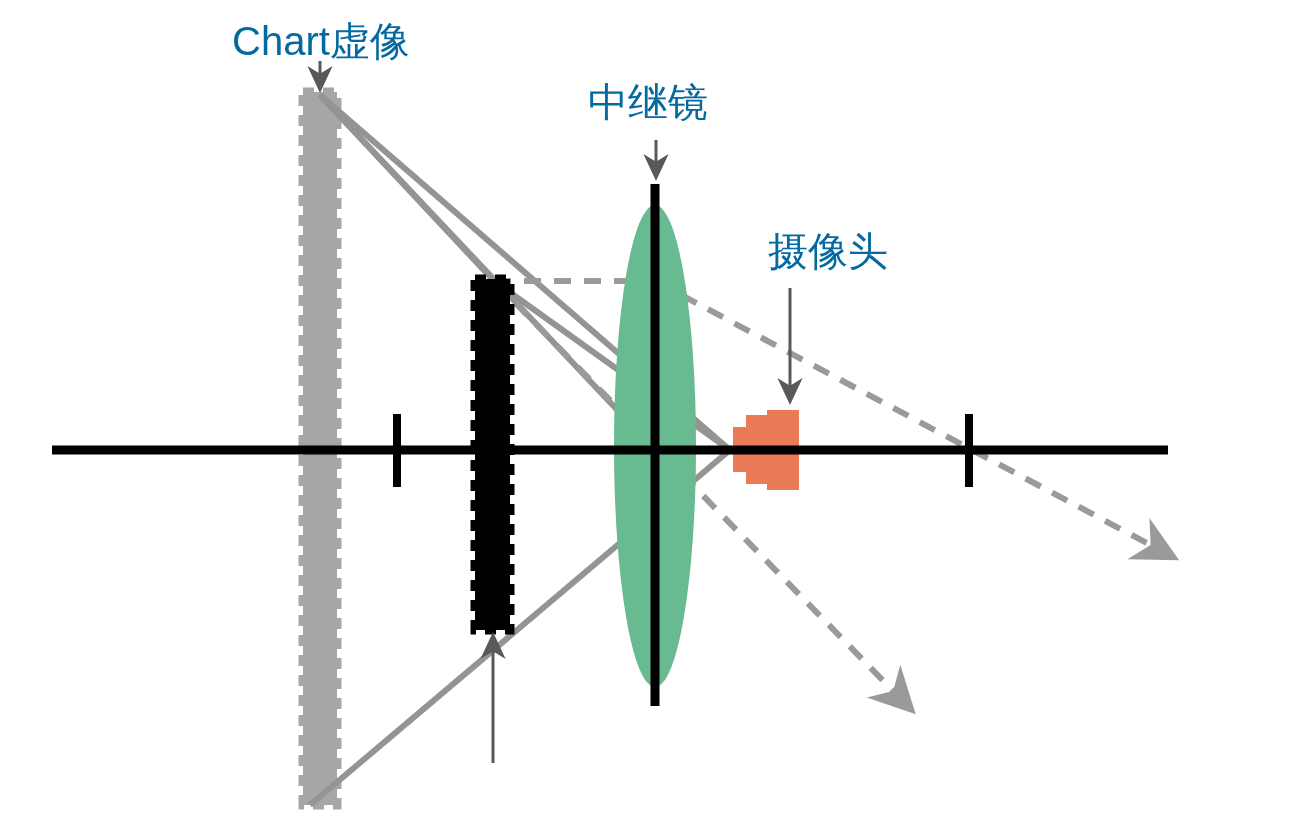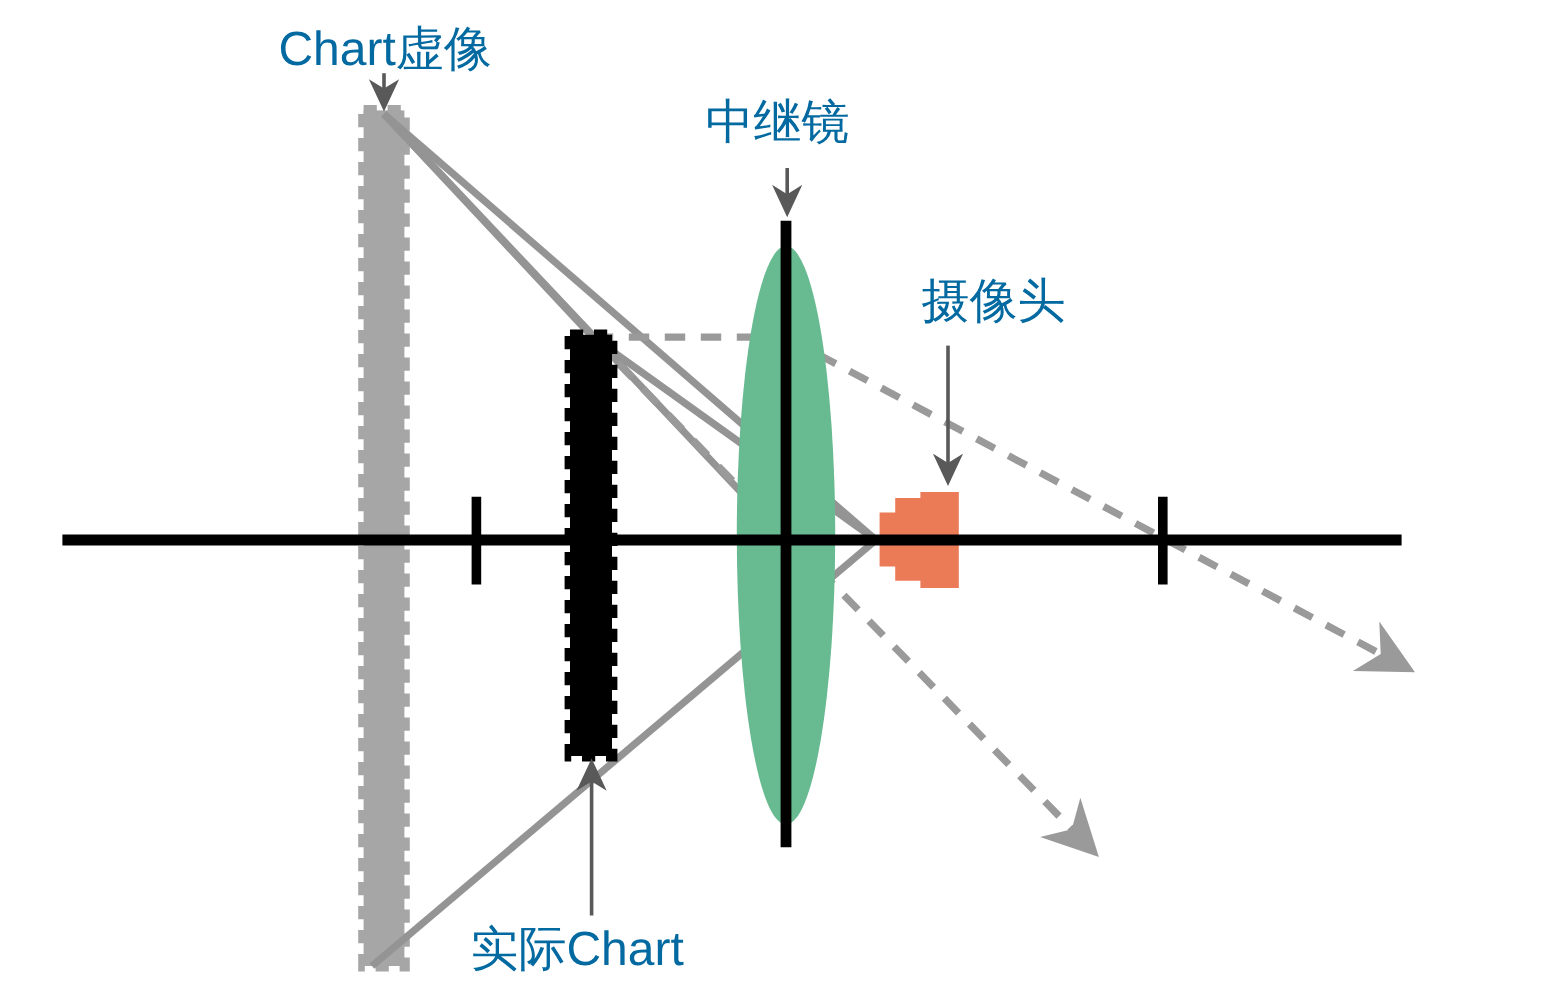--- a/index.html
+++ b/index.html
@@ -83,15 +83,14 @@
       <line x1="493" y1="763" x2="493" y2="641" marker-end="url(#ah-ptr)"></line>
     </g>
   </svg>
 
   <div class="lbl" id="lbl-chart-virtual">Chart虚像</div>
 
   <div class="lbl" id="lbl-relay-lens">中继镜</div>
 
   <div class="lbl" id="lbl-camera">摄像头</div>
 
-  <div class="lbl" id="lbl-chart-real">实际Chart</div>
 
 </div>
 
 </body></html>

